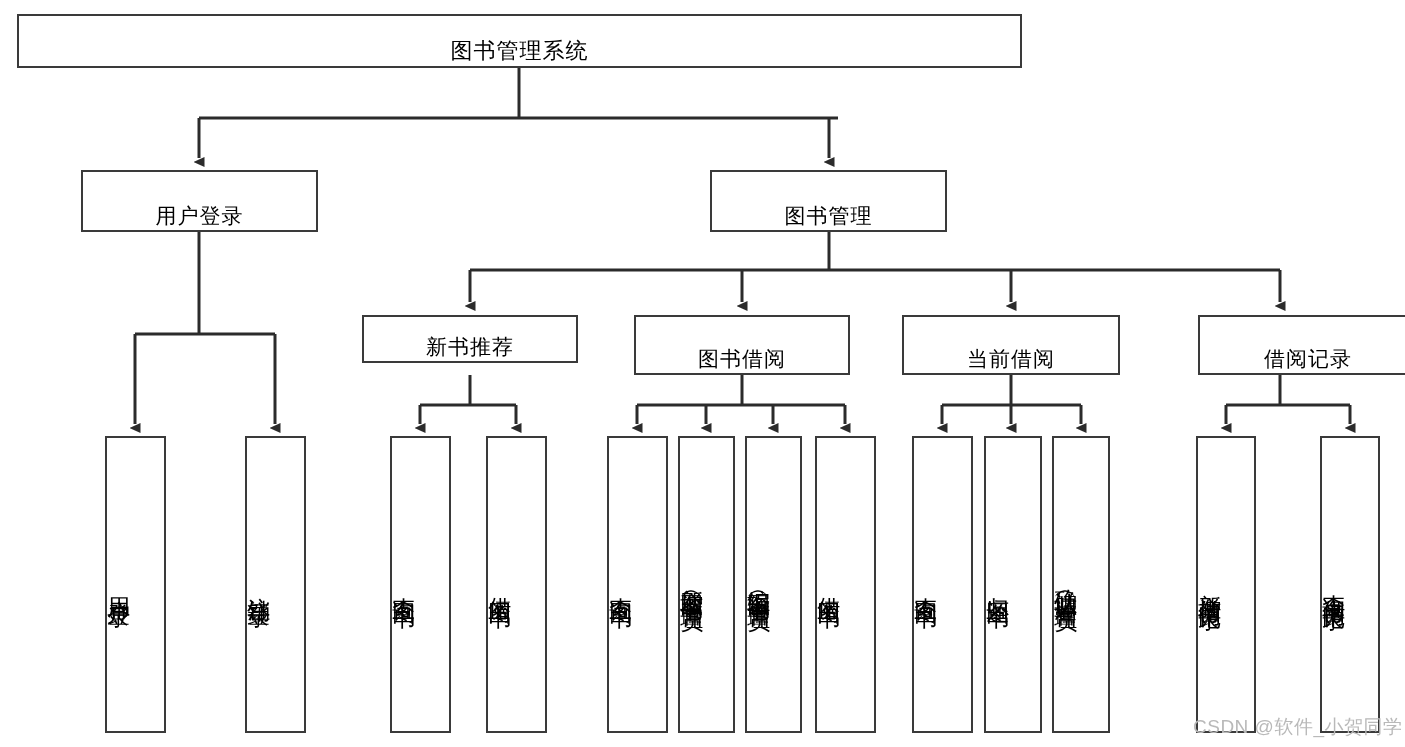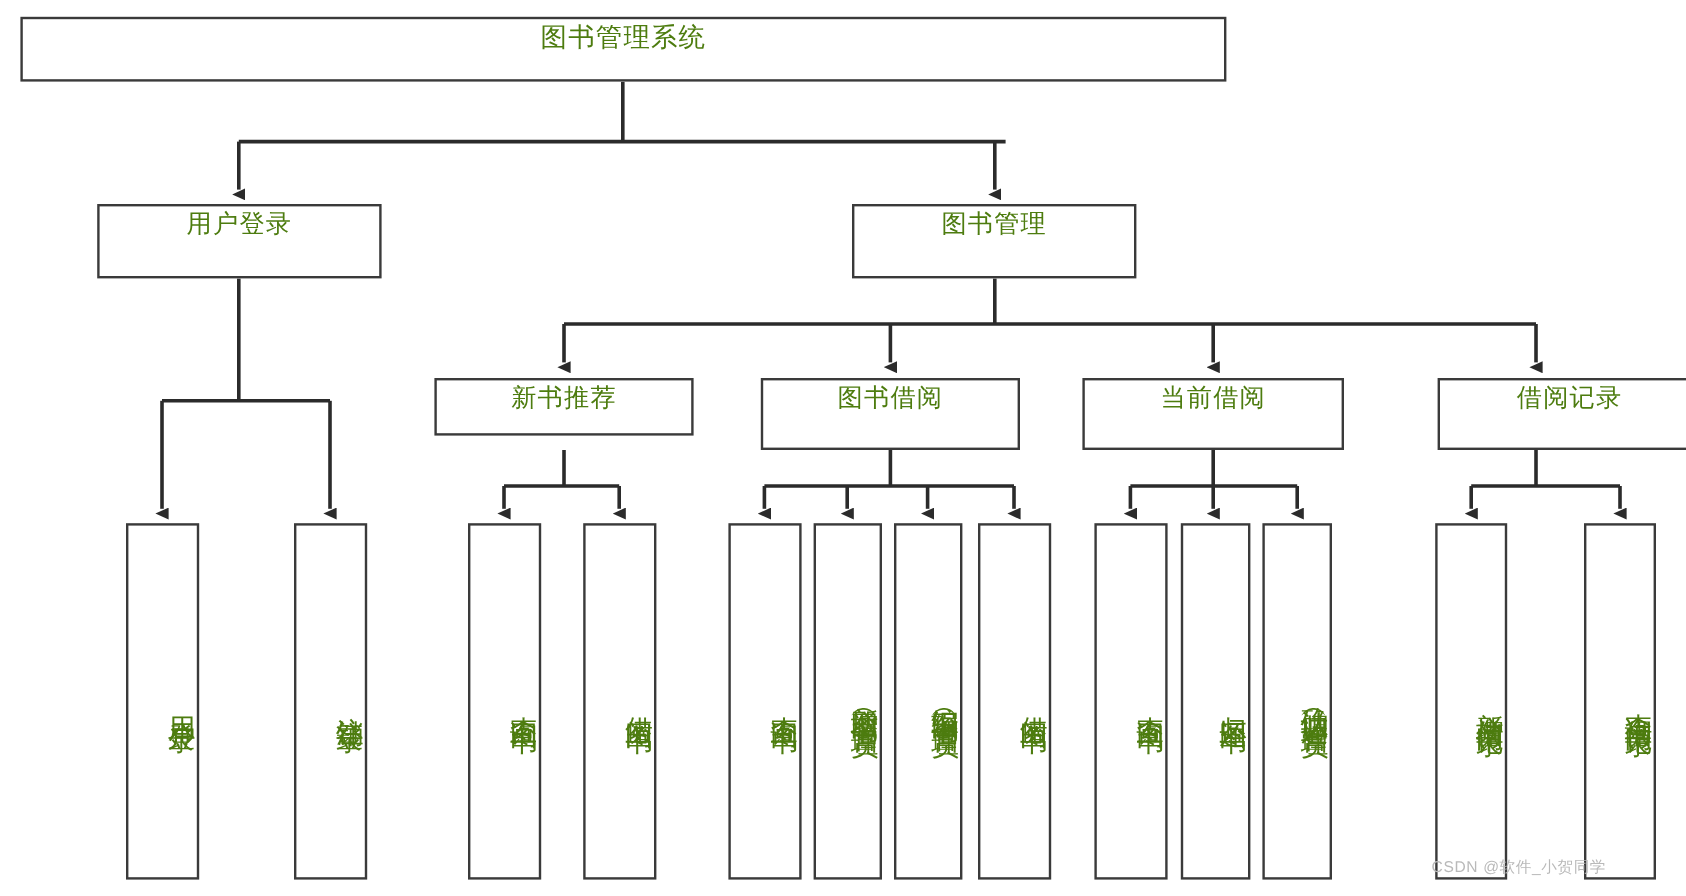--- a/index.html
+++ b/index.html
@@ -24,23 +24,23 @@
     width: 1405px;
     height: 747px;
     pointer-events: none;
   }
   .node {
     position: absolute;
     box-sizing: border-box;
     background: #ffffff;
     border: 2px solid #3a3a3a;
     display: flex;
-    align-items: flex-start;
+    align-items: flex-end;
     justify-content: center;
-    color: #4d7c0f;
+    color: #000000;
   }
   .node.h {
     font-size: 21px;
     letter-spacing: 1px;
   }
   .node.root {
     font-size: 22px;
     letter-spacing: 1px;
   }
   .node.v {
@@ -54,21 +54,21 @@
   .node.v .vlabel {
     writing-mode: vertical-rl;
     text-orientation: upright;
     white-space: normal;
     text-align: center;
   }
   .watermark {
     position: absolute;
     left: 1193px;
     top: 714px;
-    font-size: 13px;
+    font-size: 19px;
     color: #b9b9b9;
     white-space: nowrap;
     letter-spacing: 0.5px;
   }
 </style>
 </head>
 <body>
 
 <div id="canvas">
 

